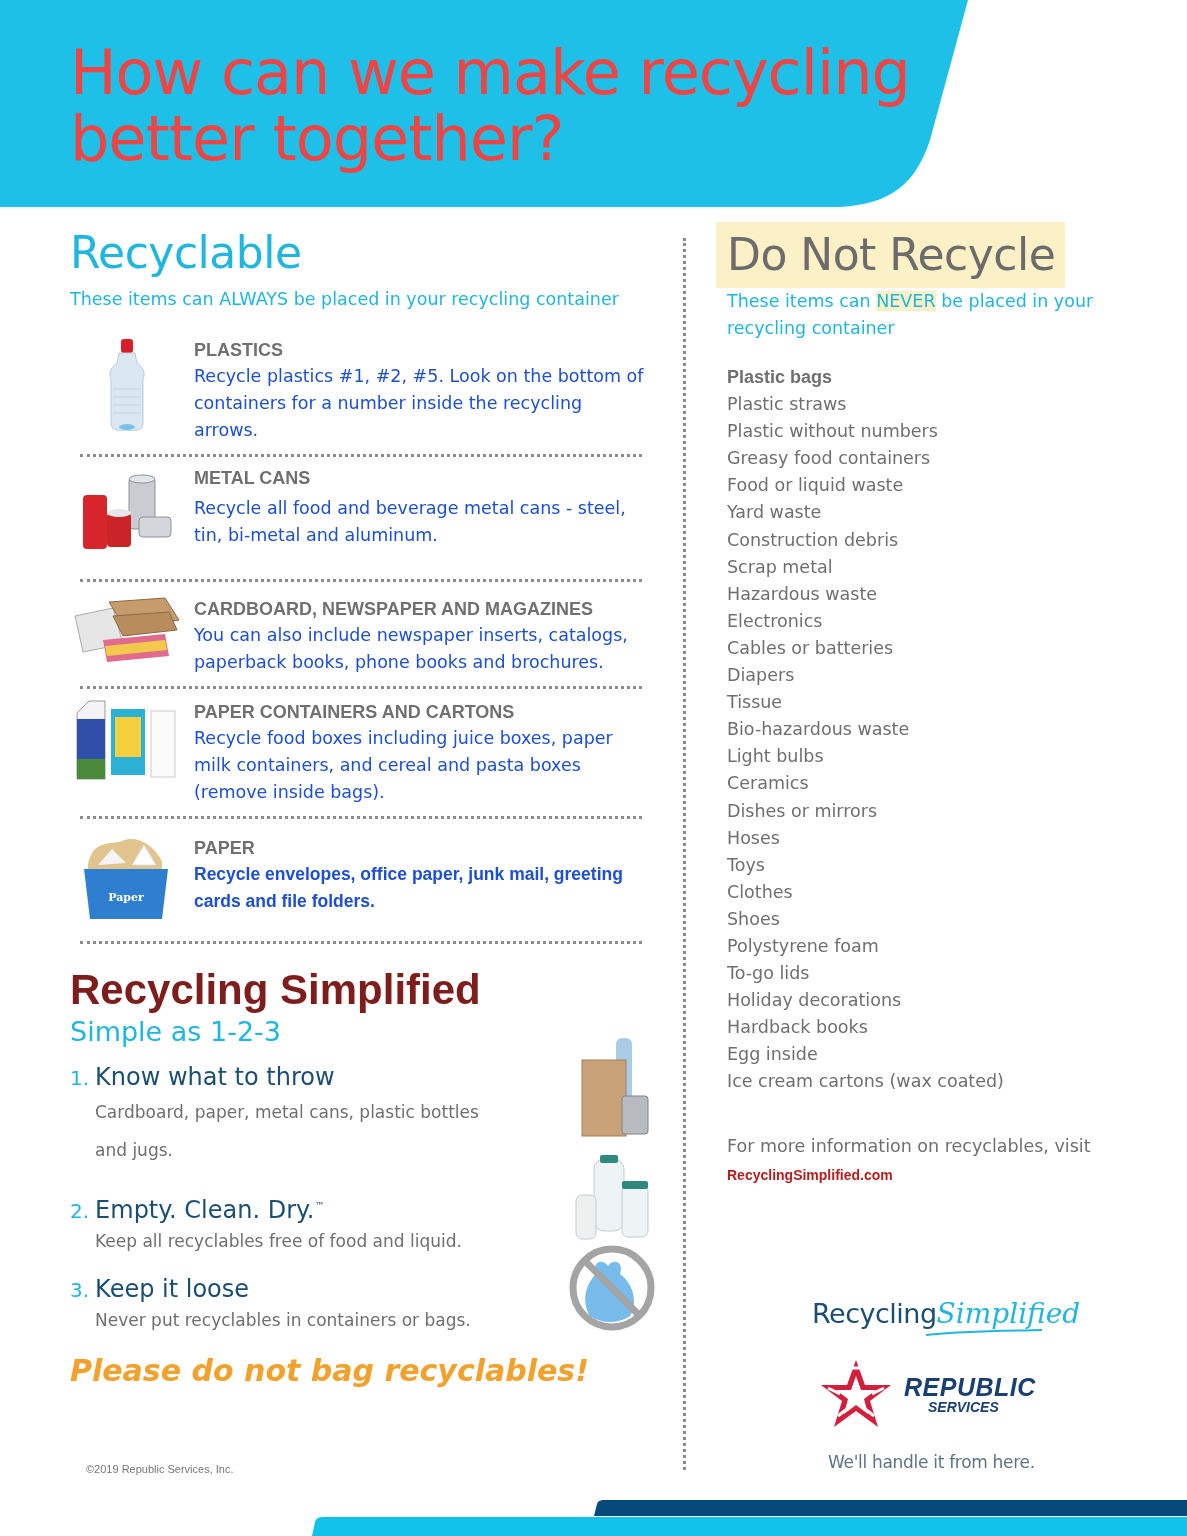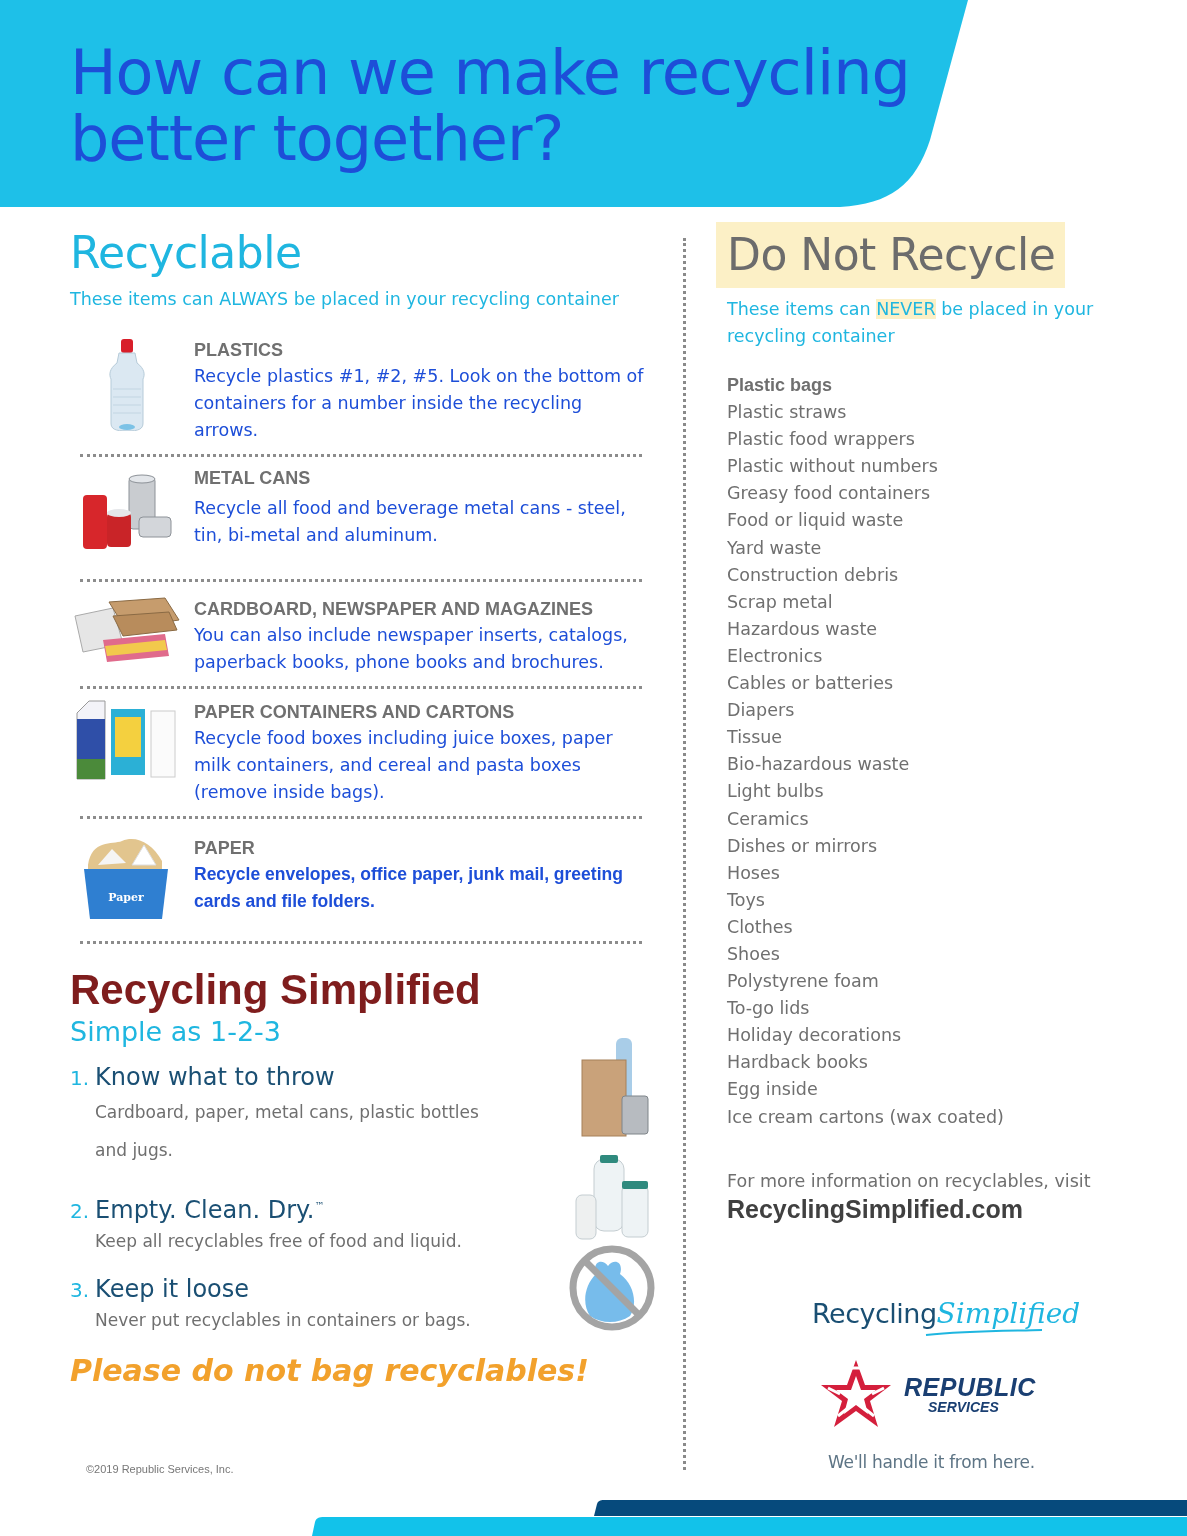--- a/index.html
+++ b/index.html
@@ -4,21 +4,21 @@
 <style>
   html, body { margin: 0; padding: 0; }
   body {
     width: 1187px; height: 1536px; position: relative; overflow: hidden;
     background: #ffffff; font-family: "DejaVu Sans", "Liberation Sans", sans-serif;
     color: #6f6f6f;
   }
   .header-bg { position: absolute; left: 0; top: 0; width: 1187px; height: 210px; }
   .header-title {
     position: absolute; left: 70px; top: 40px; margin: 0;
-    color: #1d4ed8; font-family: "DejaVu Sans", sans-serif; font-weight: normal;
+    color: #ef4444; font-family: "DejaVu Sans", sans-serif; font-weight: normal;
     font-size: 62px; line-height: 66px; letter-spacing: -1px;
   }
   .col-left { position: absolute; left: 70px; top: 226px; width: 580px; }
   .col-right { position: absolute; left: 727px; top: 222px; width: 400px; }
   .divider {
     position: absolute; left: 683px; top: 238px; height: 1232px; width: 0;
     border-left: 3px dotted #8a8a8a;
   }
   .section-title {
     margin: 0; font-weight: normal; color: #1fb6e0; font-size: 44px; line-height: 54px;
@@ -45,21 +45,21 @@
   .warn { margin: 18px 0 0 0; font-family: "DejaVu Sans", sans-serif; font-weight: bold; font-style: italic; color: #f2a12c; font-size: 30px; }
   .copyright { position: absolute; left: 86px; top: 1463px; font-size: 11px; color: #777; font-family: "Liberation Sans", sans-serif; }
   .dnr-title-wrap { display: inline-block; background: #fcf0c6; padding: 0 10px 0 0; margin-left: -11px; padding-left: 11px; }
   .dnr-title { margin: 0; color: #6c6c6c; font-weight: normal; font-size: 44px; line-height: 66px; letter-spacing: -0.5px; }
   .dnr-sub { margin: 0; color: #1fb6e0; font-size: 17.5px; line-height: 27px; }
   .never { background: #fcf0c6; }
   .dnr-list { list-style: none; margin: 22px 0 0 0; padding: 0; }
   .dnr-list li { font-size: 17.5px; line-height: 27.1px; color: #6f6f6f; }
   .dnr-list li.first { font-family: "Liberation Sans", sans-serif; font-weight: bold; font-size: 18px; }
   .more-info { margin: 36px 0 0 0; font-size: 17.5px; line-height: 28px; color: #6f6f6f; }
-  .more-link { font-family: "Liberation Sans", sans-serif; font-weight: bold; color: #404040; font-size: 25px; text-decoration: none; }
+  .more-link { font-family: "Liberation Sans", sans-serif; font-weight: bold; color: #b91c1c; font-size: 14px; text-decoration: none; }
   .logo-rs { position: absolute; left: 812px; top: 1297px; }
   .logo-rs .rs-a { font-size: 27px; color: #1a4f73; letter-spacing: -0.5px; }
   .logo-rs .rs-b { font-family: "DejaVu Serif", serif; font-style: italic; font-size: 28px; color: #1fb6e0; }
   .rep-logo { position: absolute; left: 820px; top: 1358px; display: flex; align-items: center; }
   .rep-text { margin-left: 12px; line-height: 1; }
   .rep-main { font-family: "Liberation Sans", sans-serif; font-weight: bold; font-style: italic; font-size: 25px; color: #1a3f72; letter-spacing: 0.5px; }
   .rep-sub { font-family: "Liberation Sans", sans-serif; font-weight: bold; font-style: italic; font-size: 14px; color: #1a3f72; margin-left: 24px; }
   .tagline { position: absolute; left: 828px; top: 1452px; font-size: 17px; color: #5d7485; letter-spacing: -0.3px; }
   .footer-bars { position: absolute; left: 0; top: 1490px; width: 1187px; height: 46px; }
 </style>
@@ -214,27 +214,26 @@
 </div>
 
 <div class="copyright">©2019 Republic Services, Inc.</div>
 
 <div class="divider"></div>
 
 <div class="col-right">
   <div class="dnr-title-wrap">
     <h2 class="dnr-title">Do Not Recycle</h2>
   </div>
-  <p class="dnr-sub" style="margin-top:8px;">
+  <p class="dnr-sub" style="margin-top:0;">
     <span>These items can </span><span class="never">NEVER</span><span> be placed in your recycling container</span>
   </p>
   <ul class="dnr-list">
     <li class="first">Plastic bags</li>
     <li>Plastic straws</li>
-    <li>Plastic food wrappers</li>
     <li>Plastic without numbers</li>
     <li>Greasy food containers</li>
     <li>Food or liquid waste</li>
     <li>Yard waste</li>
     <li>Construction debris</li>
     <li>Scrap metal</li>
     <li>Hazardous waste</li>
     <li>Electronics</li>
     <li>Cables or batteries</li>
     <li>Diapers</li>

